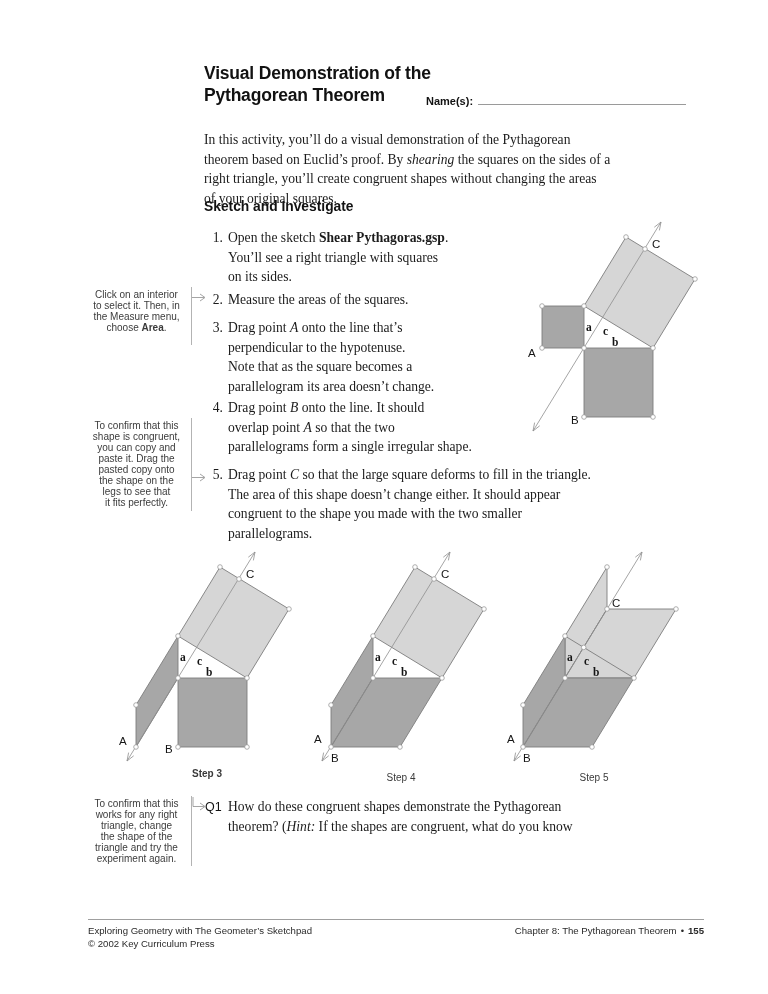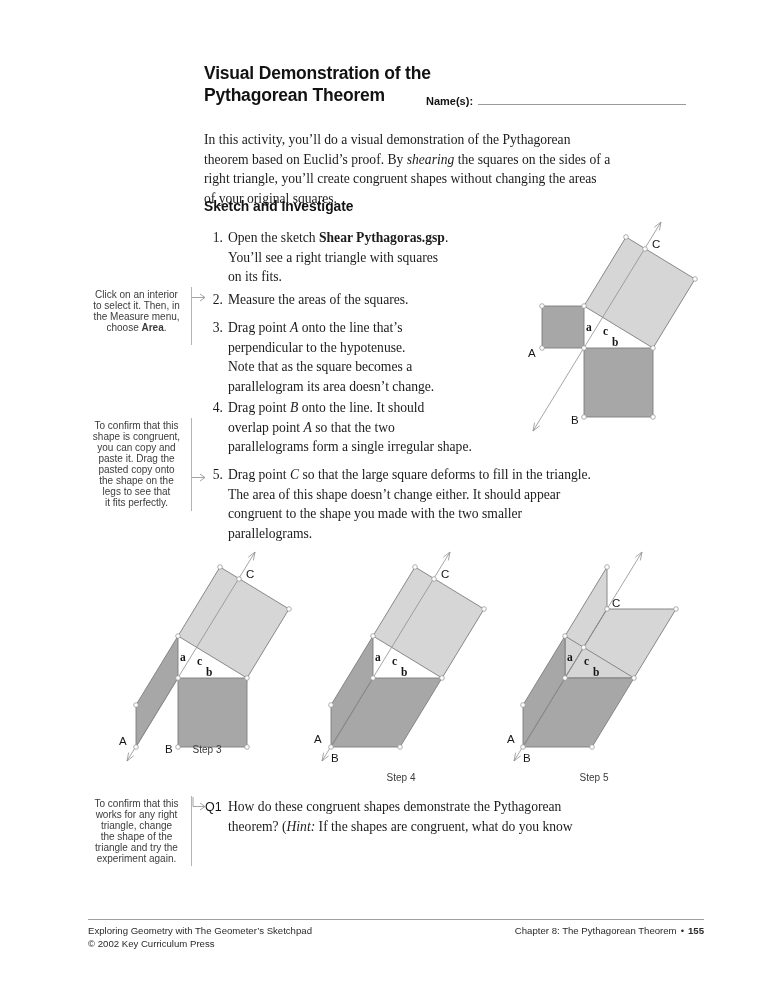--- a/index.html
+++ b/index.html
@@ -59,21 +59,21 @@
     <div class="bodyln">of your original squares.</div>
   </div>
 
   <div class="abs heading nowrap" style="left:204px;top:199px;">Sketch and Investigate</div>
 
   <div class="abs" style="left:204px;top:228px;">
     <span class="step-num">1.</span>
     <div class="step-lines">
       <div class="bodyln"><span>Open the sketch </span><span class="seg-b">Shear Pythagoras.gsp</span><span>.</span></div>
       <div class="bodyln">You’ll see a right triangle with squares</div>
-      <div class="bodyln">on its fits.</div>
+      <div class="bodyln">on its sides.</div>
     </div>
   </div>
 
   <div class="abs" style="left:204px;top:290px;">
     <span class="step-num">2.</span>
     <div class="step-lines">
       <div class="bodyln">Measure the areas of the squares.</div>
     </div>
   </div>
 
@@ -248,21 +248,21 @@
     <circle class="dot" cx="195" cy="69" r="2.3"></circle>
     <circle class="dot" cx="102.7" cy="107.4" r="2.3"></circle>
     <text class="pl" x="26" y="203">A</text>
     <text class="pl" x="42" y="222">B</text>
     <text class="pl" x="131" y="67">C</text>
     <text class="sl" x="86" y="121">a</text>
     <text class="sl" x="103" y="125">c</text>
     <text class="sl" x="112" y="136">b</text>
   </svg>
 
-  <div class="abs caption" style="left:172px;top:744px;">Step 3</div>
+  <div class="abs caption" style="left:172px;top:768px;font-weight:bold;">Step 3</div>
   <div class="abs caption" style="left:366px;top:772px;">Step 4</div>
   <div class="abs caption" style="left:559px;top:772px;">Step 5</div>
 
   <div class="footer-rule" style="left:88px;top:919px;width:616px;"></div>
   <div class="abs footer" style="left:88px;top:924px;">
     <div>Exploring Geometry with The Geometer’s Sketchpad</div>
     <div>© 2002 Key Curriculum Press</div>
   </div>
   <div class="abs footer footer-right" style="right:64px;top:924px;">
     <span>Chapter 8: The Pythagorean Theorem</span><span class="sep">•</span><span class="fw-b">155</span>

